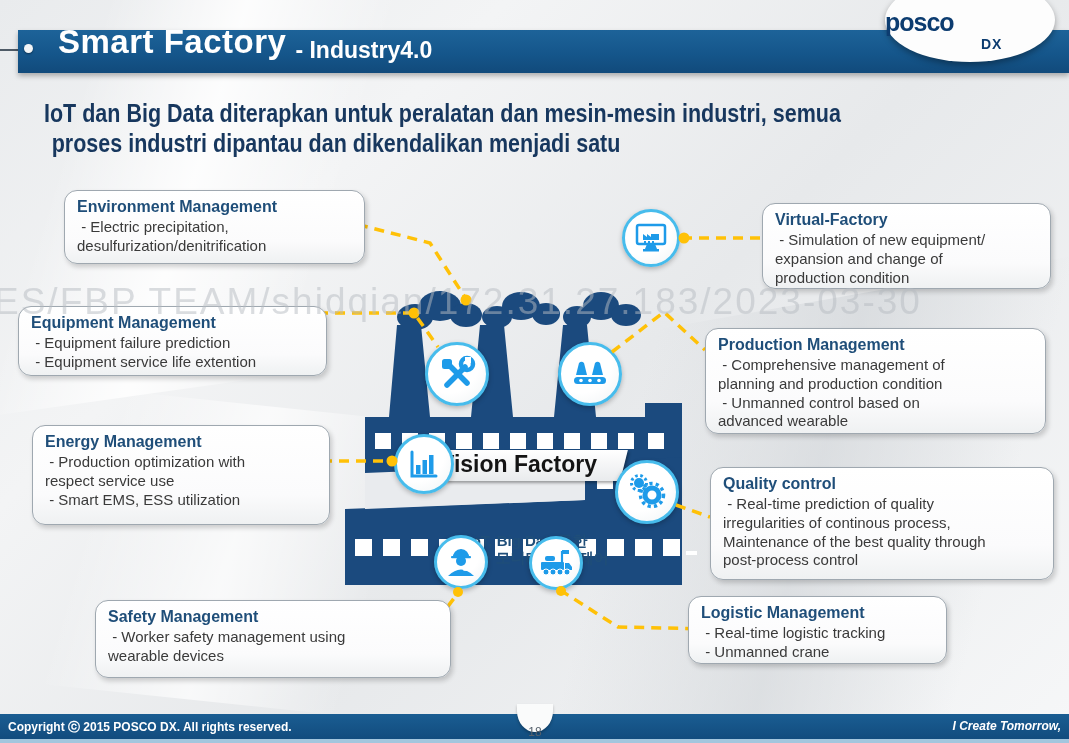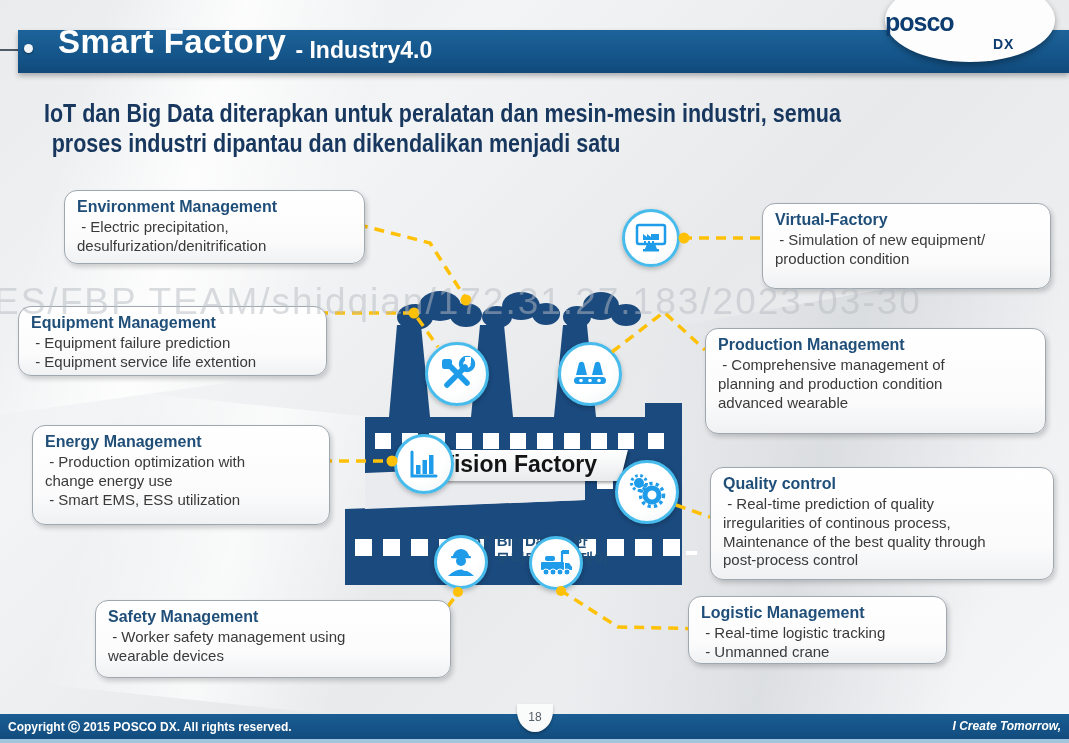--- a/index.html
+++ b/index.html
@@ -19,21 +19,21 @@
               background:linear-gradient(180deg,#1D6399 0%,#15568B 55%,#114A7B 100%);
               box-shadow:0 3px 5px rgba(0,0,0,.28);display:flex;align-items:baseline;color:#FFFFFF;}
   .header-dot{position:absolute;left:24px;top:44px;width:9px;height:9px;border-radius:50%;background:#F2F5F7;box-shadow:0 1px 2px rgba(0,0,0,.4);z-index:3;}
   .header-title{font-size:33px;font-weight:bold;letter-spacing:.5px;margin-left:40px;align-self:center;padding-bottom:20px;}
   .header-suffix{font-size:23px;font-weight:bold;margin-left:9px;align-self:center;padding-bottom:2px;}
 
   
   .logo-oval{position:absolute;left:885px;top:-22px;width:170px;height:84px;background:#FDFDFD;border-radius:50%;
              box-shadow:0 3px 6px rgba(0,0,0,.35);z-index:4;}
   .logo-brand{position:absolute;left:0;right:0;top:30px;text-align:left;font-size:25px;font-weight:800;color:#0C3C70;letter-spacing:-1px;}
-  .logo-sub{position:absolute;left:108px;top:58px;font-size:14px;font-weight:800;color:#0C3C70;letter-spacing:1px;}
+  .logo-sub{position:absolute;left:96px;top:58px;font-size:14px;font-weight:800;color:#0C3C70;letter-spacing:1px;}
 
   
   .subtitle{position:absolute;left:44px;top:99px;color:#17375E;font-weight:700;font-size:25px;line-height:1.18;
             transform:scaleX(.86);transform-origin:left top;white-space:nowrap;}
   .subtitle .l2{margin-left:9px;}
 
   
   .watermark{position:absolute;left:-6px;top:281px;font-size:37px;letter-spacing:2px;color:#B7BCC2;opacity:.5;
              z-index:60;pointer-events:none;white-space:nowrap;}
 
@@ -76,21 +76,21 @@
   #ic-monitor{left:622px;top:209px;width:58px;height:58px;}
 
   
   .footer-bar{position:absolute;left:0;top:714px;width:1069px;height:25px;
               background:linear-gradient(180deg,#1A5D92 0%,#124C7E 100%);color:#FFFFFF;z-index:10;}
   .footer-copy{position:absolute;left:8px;top:5px;font-size:12px;font-weight:600;}
   .footer-tagline{position:absolute;right:8px;top:5px;font-size:12px;font-style:italic;font-weight:600;}
   .footer-strip{position:absolute;left:0;top:739px;width:1069px;height:4px;background:#A3C6DE;z-index:10;}
   .page-tab{position:absolute;left:517px;top:704px;width:36px;height:28px;background:#FAFBFB;
             border-radius:0 0 50% 50%/0 0 75% 75%;box-shadow:0 2px 3px rgba(0,0,0,.25);z-index:12;
-            text-align:center;font-size:12px;color:#55606B;padding-top:6px;box-sizing:border-box;}
+            text-align:center;font-size:12px;color:#55606B;padding-top:21px;box-sizing:border-box;}
 </style>
 </head>
 <body>
 
 <div class="slide">
 
   <div class="bg-streak streak1"></div>
   <div class="bg-streak streak2"></div>
   <div class="bg-streak streak3"></div>
 
@@ -266,37 +266,39 @@
     <div class="callout-line">desulfurization/denitrification</div>
   </div>
   <div class="callout" id="box-equipment">
     <div class="callout-title">Equipment Management</div>
     <div class="callout-line"> - Equipment failure prediction</div>
     <div class="callout-line"> - Equipment service life extention</div>
   </div>
   <div class="callout" id="box-energy">
     <div class="callout-title">Energy Management</div>
     <div class="callout-line"> - Production optimization with</div>
-    <div class="callout-line">change energy use</div>
+    <div class="callout-line">respect service use</div>
     <div class="callout-line"> - Smart EMS, ESS utilization</div>
   </div>
   <div class="callout" id="box-safety">
     <div class="callout-title">Safety Management</div>
     <div class="callout-line"> - Worker safety management using</div>
     <div class="callout-line">wearable devices</div>
   </div>
   <div class="callout" id="box-virtual">
     <div class="callout-title">Virtual-Factory</div>
     <div class="callout-line"> - Simulation of new equipment/</div>
+    <div class="callout-line">expansion and change of</div>
     <div class="callout-line">production condition</div>
   </div>
   <div class="callout" id="box-production">
     <div class="callout-title">Production Management</div>
     <div class="callout-line"> - Comprehensive management of</div>
     <div class="callout-line">planning and production condition</div>
+    <div class="callout-line"> - Unmanned control based on</div>
     <div class="callout-line">advanced wearable</div>
   </div>
   <div class="callout" id="box-quality">
     <div class="callout-title">Quality control</div>
     <div class="callout-line"> - Real-time prediction of quality</div>
     <div class="callout-line">irregularities of continous process,</div>
     <div class="callout-line">Maintenance of the best quality through</div>
     <div class="callout-line">post-process control</div>
   </div>
   <div class="callout" id="box-logistic">

